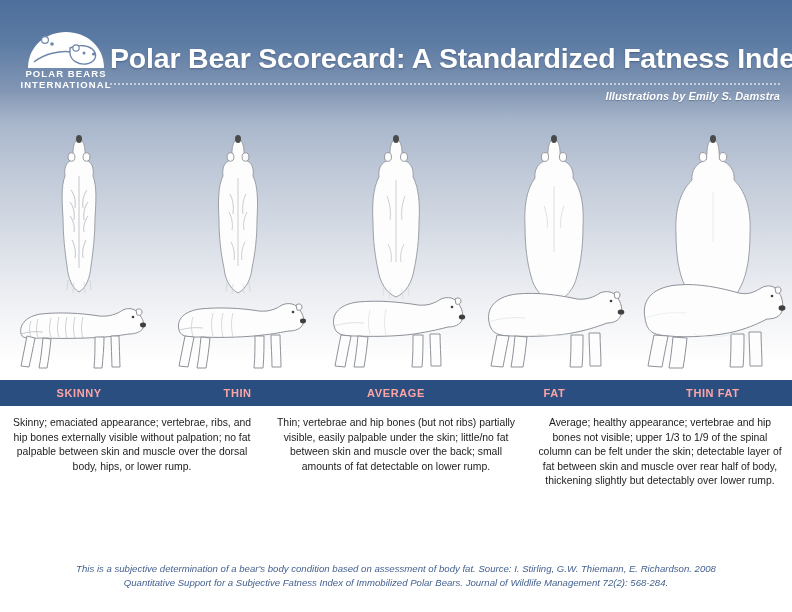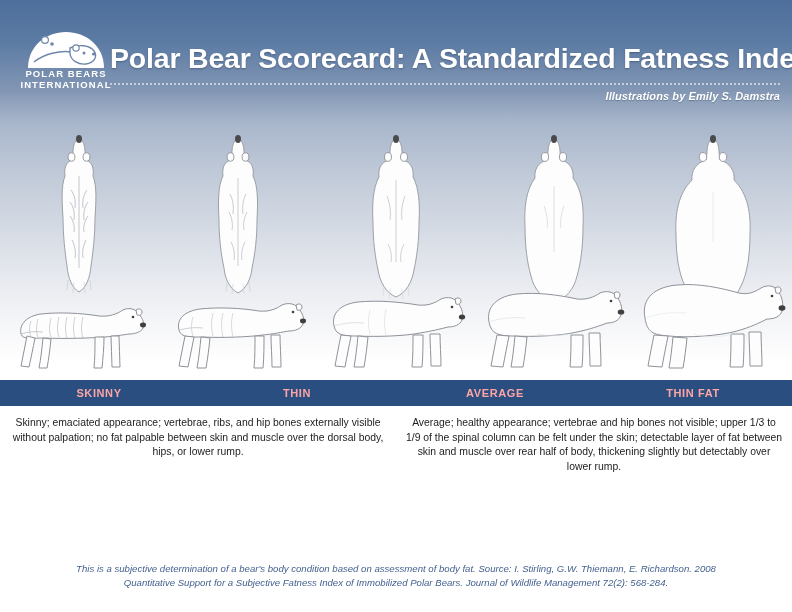--- a/index.html
+++ b/index.html
@@ -465,24 +465,26 @@
         <path d="M58 54 C72 58 86 57 98 54" stroke="#e1e5e9" stroke-width="0.6" fill="none"></path>
       </svg>
     </div>
   </div>
 </div>
 
 <div class="labelbar">
   <div class="lbl">SKINNY</div>
   <div class="lbl">THIN</div>
   <div class="lbl">AVERAGE</div>
+  <div class="lbl">FAT</div>
   <div class="lbl">THIN FAT</div>
 </div>
 
 <div class="descs">
   <div class="desc">Skinny; emaciated appearance; vertebrae, ribs, and hip bones externally visible without palpation; no fat palpable between skin and muscle over the dorsal body, hips, or lower rump.</div>
+  <div class="desc">Thin; vertebrae and hip bones (but not ribs) partially visible, easily palpable under the skin; little/no fat between skin and muscle over the back; small amounts of fat detectable on lower rump.</div>
   <div class="desc">Average; healthy appearance; vertebrae and hip bones not visible; upper 1/3 to 1/9 of the spinal column can be felt under the skin; detectable layer of fat between skin and muscle over rear half of body, thickening slightly but detectably over lower rump.</div>
 </div>
 
 <div class="footer">
   <div class="fline">This is a subjective determination of a bear's body condition based on assessment of body fat. Source: I. Stirling, G.W. Thiemann, E. Richardson. 2008</div>
   <div class="fline">Quantitative Support for a Subjective Fatness Index of Immobilized Polar Bears. Journal of Wildlife Management 72(2): 568-284.</div>
 </div>
 
 </body></html>

